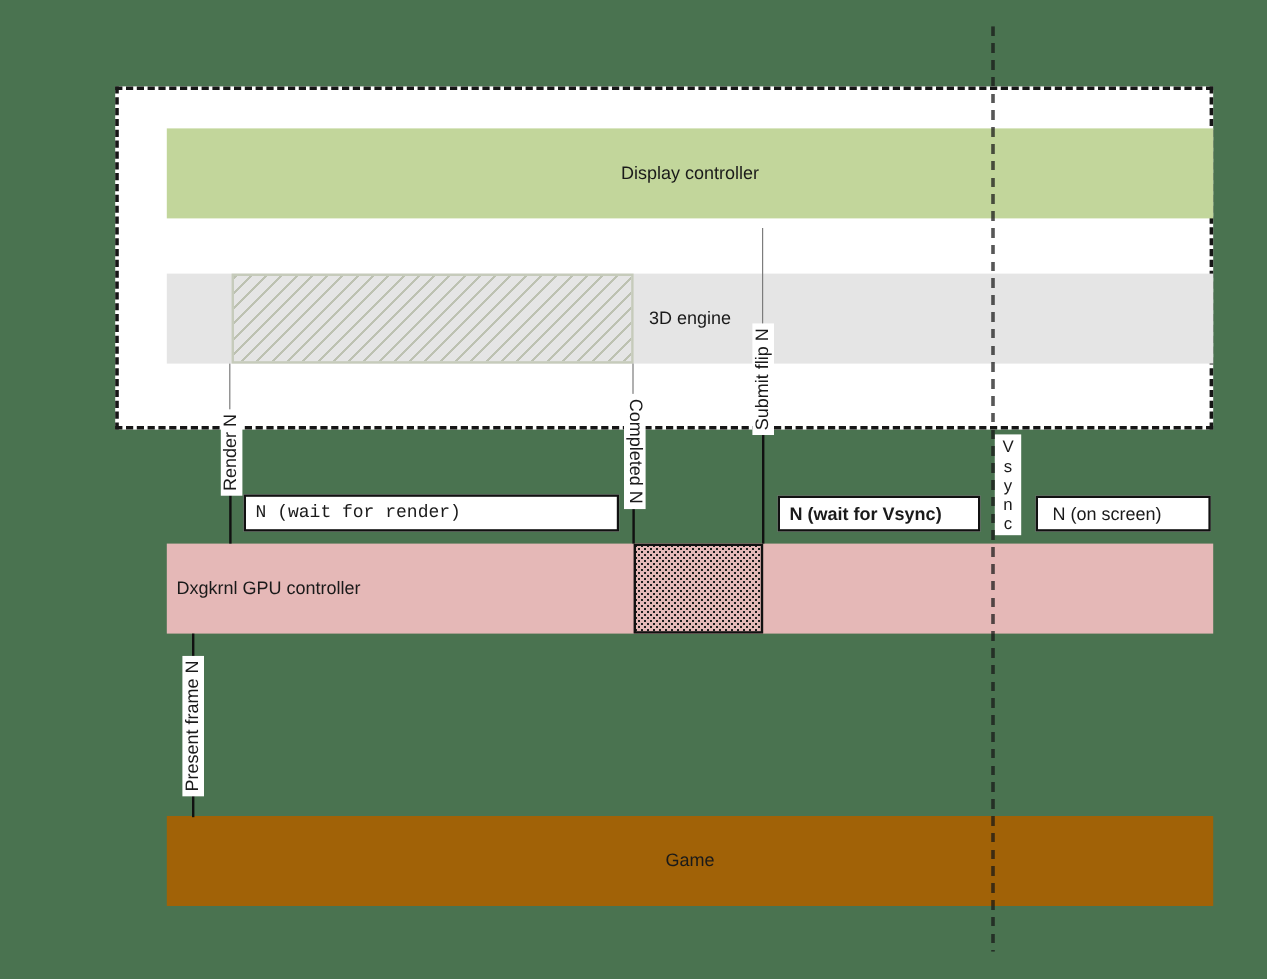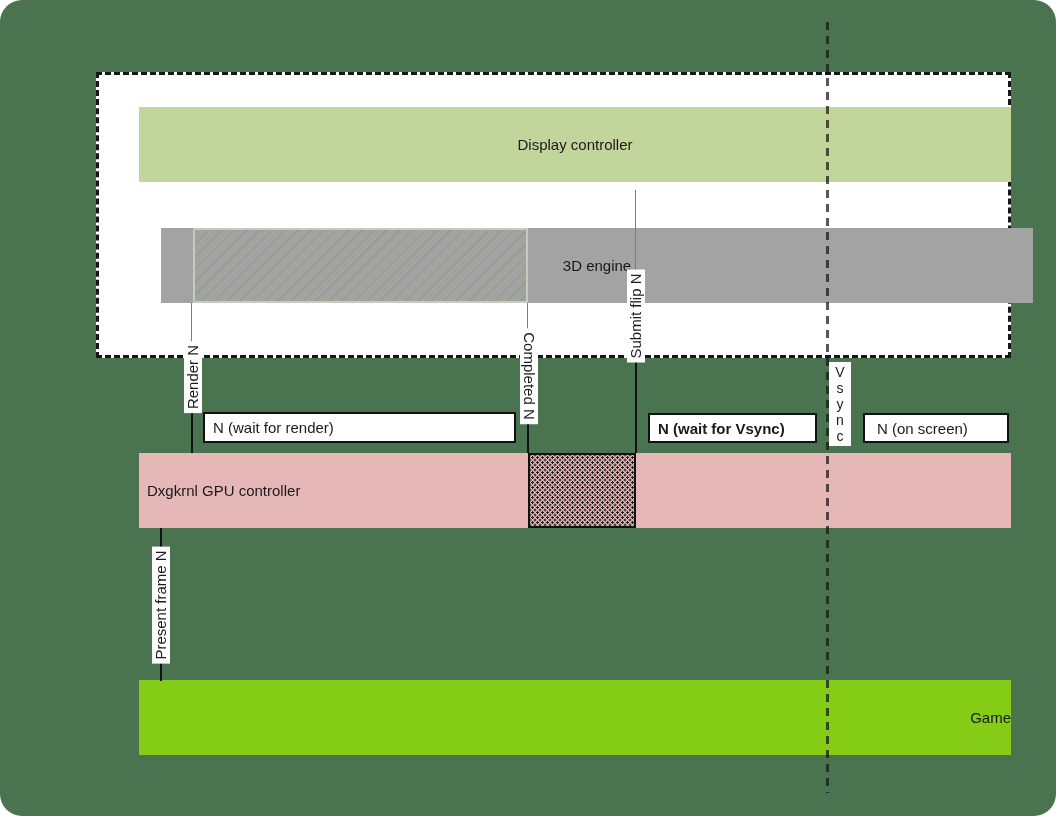--- a/index.html
+++ b/index.html
@@ -6,38 +6,37 @@
   body{
     width:1056px;height:816px;
     font-family:"Liberation Sans", sans-serif;
     color:#1a1a1a;
     position:relative;
     overflow:hidden;
   }
   .stage{
     position:absolute;left:0;top:0;width:1056px;height:816px;
     background:#4a7350;
-    border-radius:22px;
   }
   
   .hw-box{
     position:absolute;left:96px;top:72px;width:915px;height:286px;
     background:#ffffff;border:3px dashed #161616;box-sizing:border-box;
     z-index:1;
   }
   
   .bar{
     position:absolute;left:139px;width:872px;height:75px;
     display:flex;align-items:center;justify-content:center;
     font-size:15px;z-index:2;
   }
   .bar-display{top:107px;background:#c2d69b;}
-  .bar-engine{top:228px;background:#a3a3a3;margin-left:22px;}
+  .bar-engine{top:228px;background:#e5e5e5;}
   .bar-gpu{top:453px;background:#e5b8b7;justify-content:flex-start;padding-left:8px;width:864px;}
-  .bar-game{top:680px;background:#84cc16;justify-content:flex-end;}
+  .bar-game{top:680px;background:#a16207;}
   
   .hatch-render{
     position:absolute;left:193px;top:228px;width:335px;height:75px;
     box-sizing:border-box;border:2px solid #c6cbbb;
     background-image:repeating-linear-gradient(135deg,
       rgba(140,150,115,0.45) 0px, rgba(140,150,115,0.45) 1.8px,
       transparent 1.8px, transparent 9px);
     z-index:3;
   }
   
@@ -72,21 +71,21 @@
     writing-mode:vertical-rl;text-orientation:upright;
     letter-spacing:0;z-index:6;
   }
   
   .note{
     position:absolute;height:30px;box-sizing:border-box;
     background:#fff;border:2px solid #111;
     display:flex;align-items:center;padding-left:8px;
     font-size:15px;z-index:5;
   }
-  .note-wait-render{left:203px;top:412px;width:313px;height:31px;}
+  .note-wait-render{left:203px;top:412px;width:313px;height:31px;font-family:Liberation Mono, monospace;}
   .note-wait-vsync{left:648px;top:413px;width:169px;font-weight:bold;}
   .note-on-screen{left:863px;top:413px;width:146px;padding-left:12px;}
   
   .vsync-line{
     position:absolute;left:826px;top:22px;width:3px;height:771px;
     background:repeating-linear-gradient(to bottom,
       rgba(22,22,22,0.72) 0px, rgba(22,22,22,0.72) 8px,
       transparent 8px, transparent 14px);
     z-index:7;
   }

